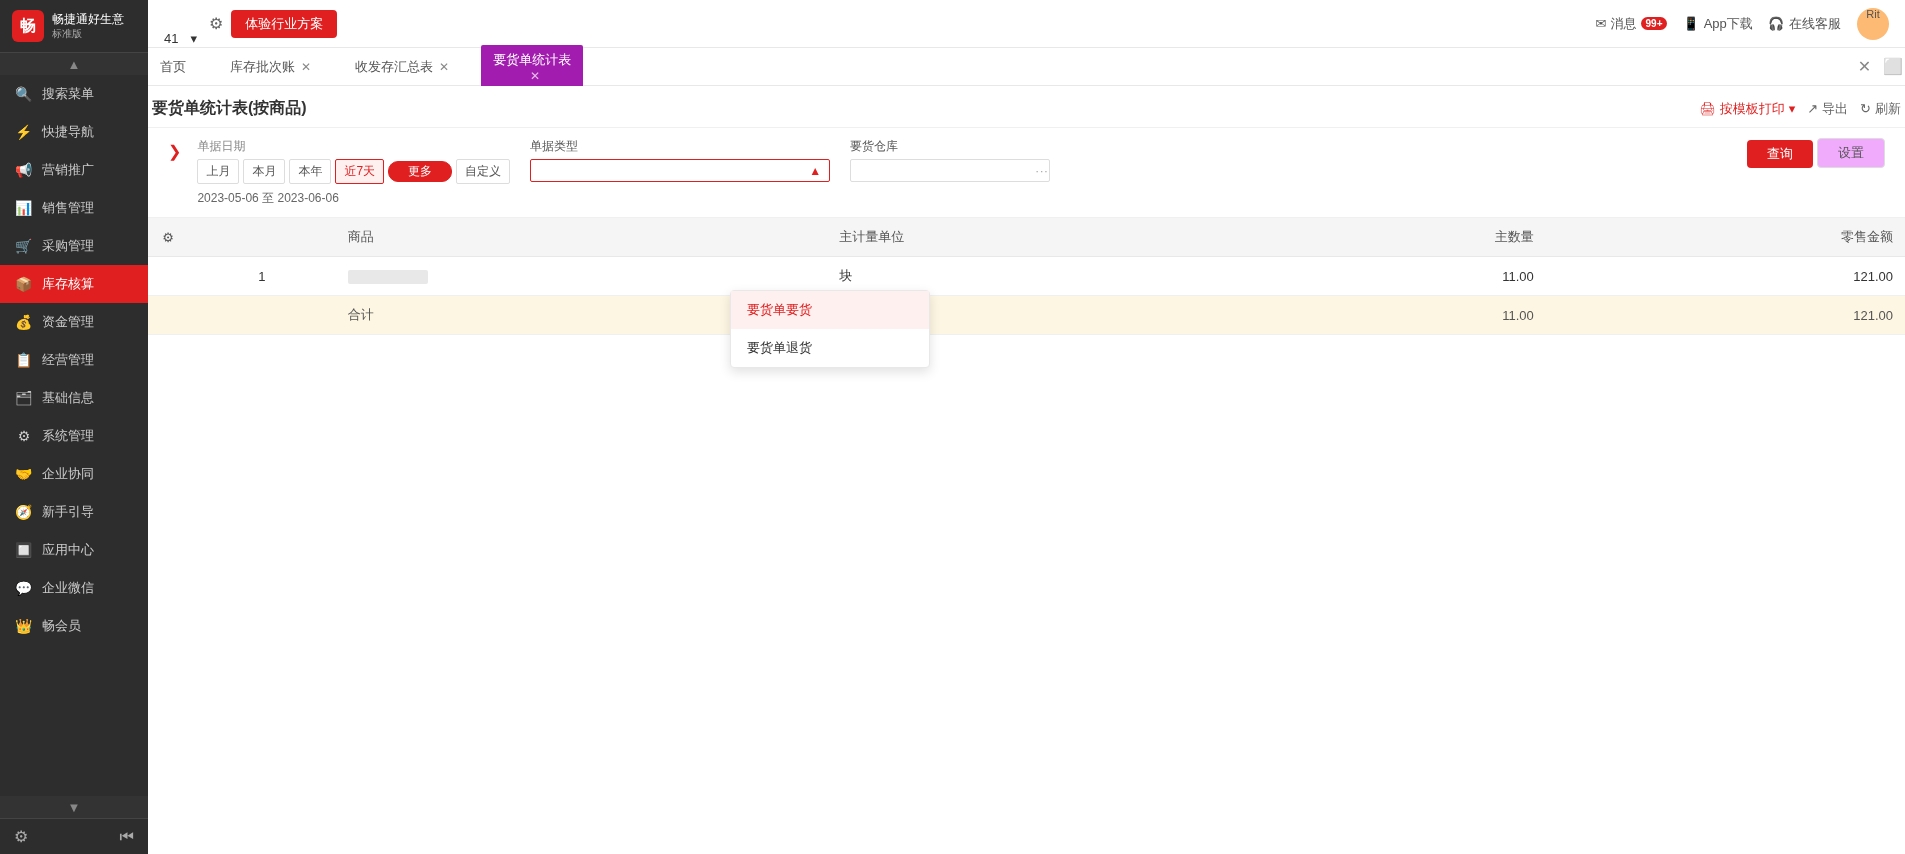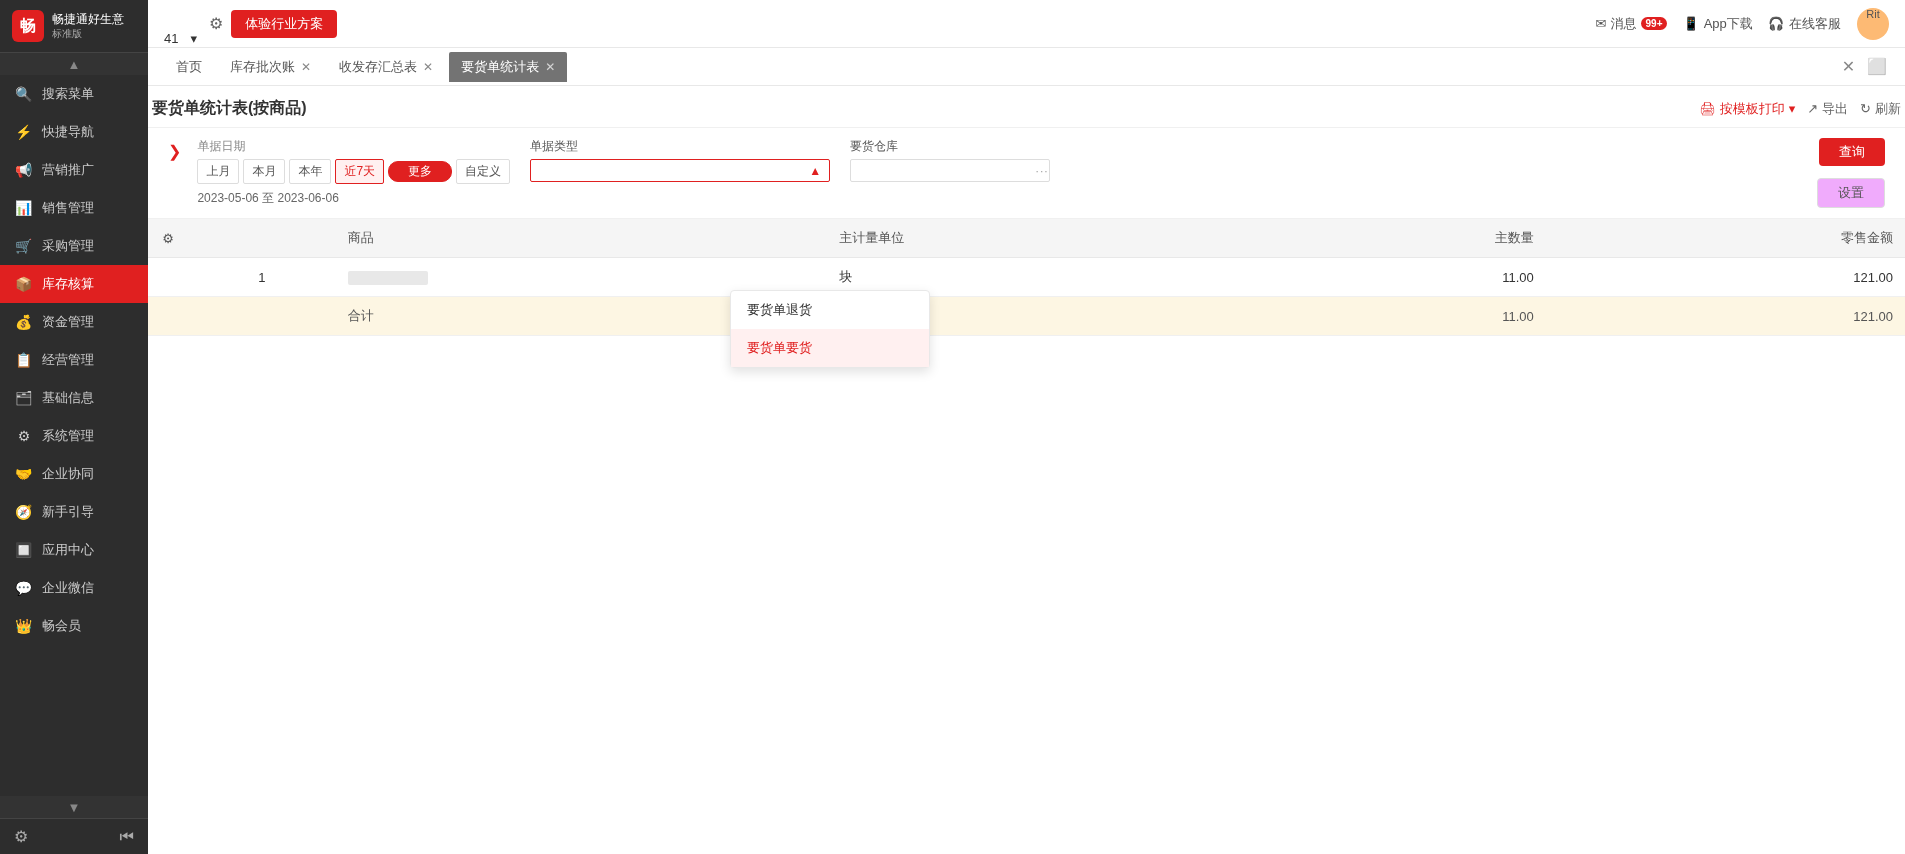--- a/index.html
+++ b/index.html
@@ -91,33 +91,33 @@
       width: 32px; height: 32px; border-radius: 50%; background: #fdba74;
       display: flex; align-items: flex-start; justify-content: center;
       overflow: hidden; cursor: pointer;
     }
 
     
     .tabs {
       background: #fff;
       display: flex;
       align-items: center;
-      padding: 0 16px;
+      padding: 0 0;
       border-bottom: 1px solid #e8e8e8;
       flex-shrink: 0;
       height: 38px;
-      gap: 4px;
+      gap: 20px;
     }
     .tab {
       display: flex; align-items: center; padding: 6px 12px;
       font-size: 13px; cursor: pointer; border-radius: 2px 2px 0 0;
       color: #555;
     }
     .tab.active {
-      background: #737373; color: #fff;
+      background: #a21caf; color: #fff; flex-direction: column;
     }
     .tab-close { margin-left: 6px; font-size: 12px; opacity: 0.7; cursor: pointer; }
     .tabs-controls { margin-left: auto; display: flex; align-items: center; gap: 8px; }
     .tab-icon-btn { color: #888; cursor: pointer; font-size: 16px; padding: 2px; }
 
     
     .page-content {
       flex: 1; overflow: auto; padding: 0;
       background: #f5f5f5;
     }
@@ -186,21 +186,21 @@
     .filter-warehouse-input {
       display: flex; align-items: center;
       border: 1px solid #ddd; border-radius: 2px;
       padding: 3px 8px; width: 200px; background: #fff;
     }
     .filter-warehouse-input input {
       border: none; outline: none; flex: 1; font-size: 13px; background: transparent;
     }
     .filter-more { color: #aaa; cursor: pointer; }
 
-    .filter-action-btns { display: flex; flex-direction: column; gap: 12px; align-items: flex-end; margin-left: auto; }
+    .filter-action-btns { display: flex; gap: 4px; align-items: flex-end; margin-left: auto; }
     .query-btn {
       background: #e02020; color: #fff; border: none; border-radius: 4px;
       padding: 5px 20px; font-size: 13px; cursor: pointer;
     }
     .setting-btn {
       background: #f0abfc; color: #555; border: 1px solid #ddd; border-radius: 4px;
       padding: 5px 20px; font-size: 13px; cursor: pointer;
     }
 
     
@@ -507,15 +507,15 @@
               <td class="td-num">121.00</td>
             </tr>
           </tfoot>
         </table>
       </div>
     </div>
   </div>
 </div>
 
 <div class="dropdown-menu" id="dropdown-menu">
-<div class="dropdown-item">要货单退货</div>
-    <div class="dropdown-item selected">要货单要货</div>
+<div class="dropdown-item selected">要货单要货</div>
+    <div class="dropdown-item">要货单退货</div>
   </div>
 
 </body></html>

